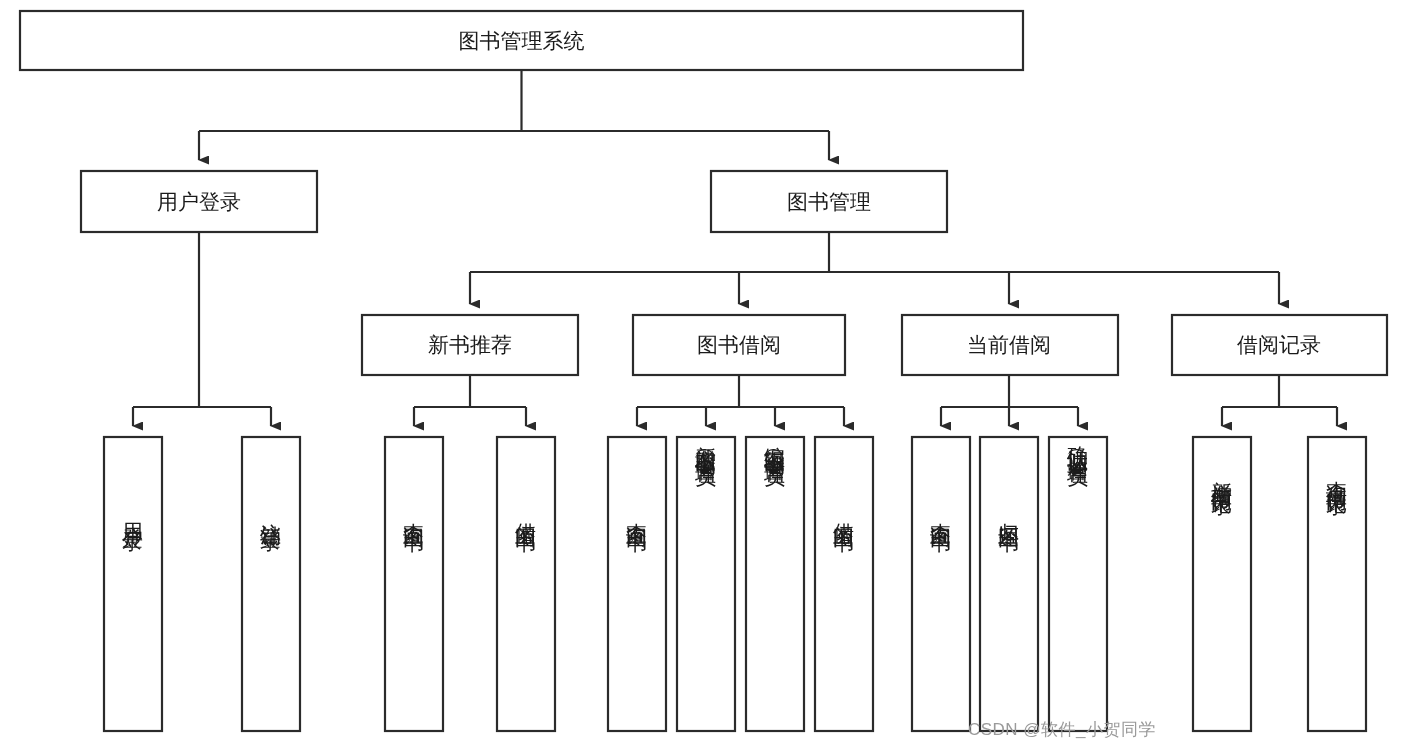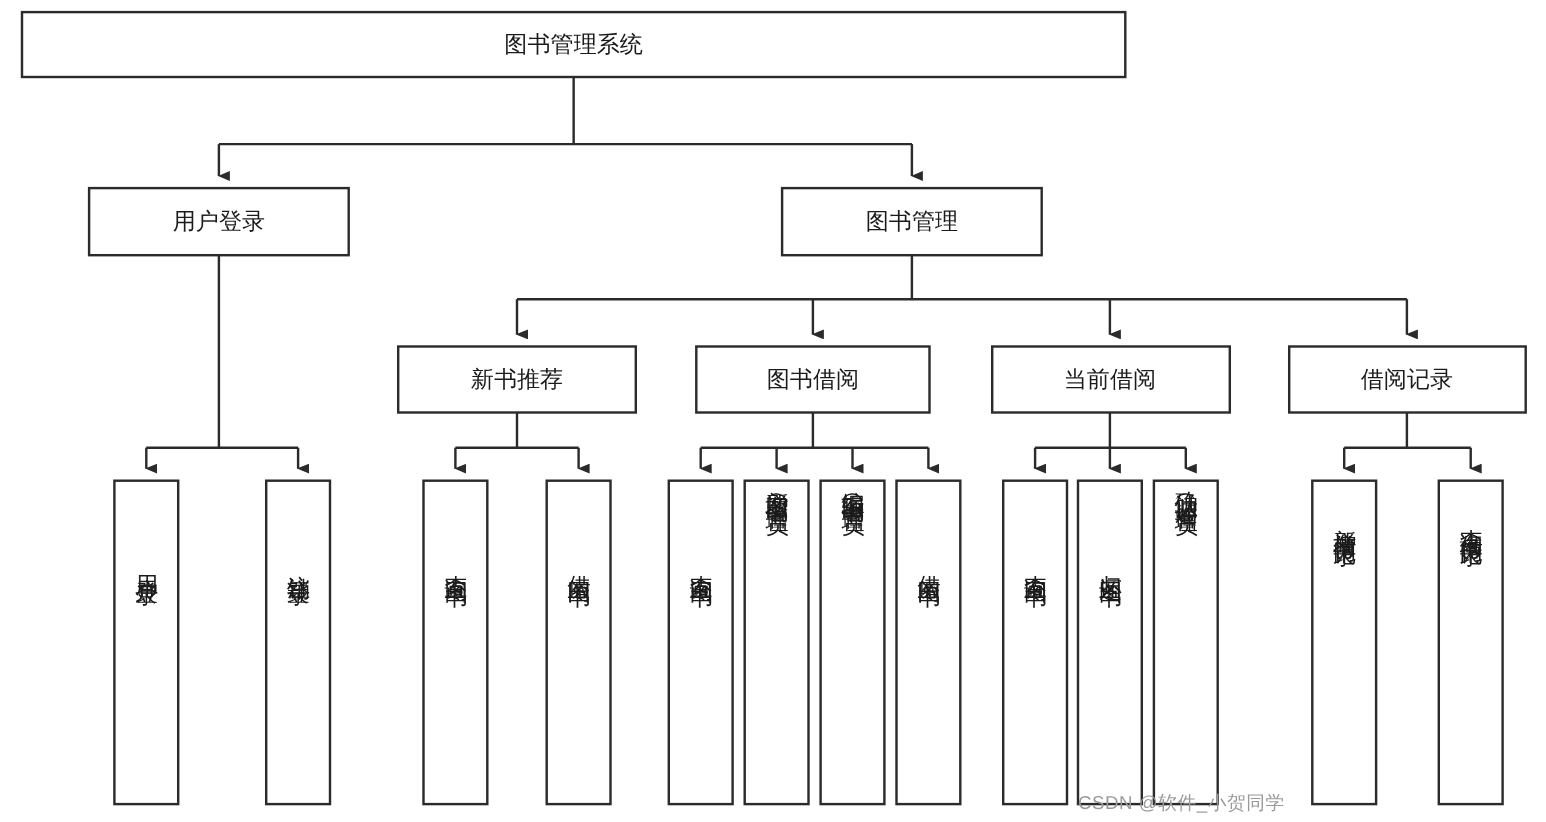--- a/index.html
+++ b/index.html
@@ -48,21 +48,21 @@
   .node-label-vertical {
     font-family: "Liberation Sans", "DejaVu Sans", sans-serif;
     fill: #1b1b1b;
     font-size: 21px;
     text-anchor: middle;
     writing-mode: vertical-rl;
     letter-spacing: 3px;
   }
   .watermark-text {
     position: absolute;
-    right: 8px;
+    right: 20px;
     bottom: 6px;
     font-family: "Liberation Sans", "DejaVu Sans", sans-serif;
     font-size: 17px;
     color: #9a9a9a;
     white-space: nowrap;
     letter-spacing: 0.5px;
     pointer-events: none;
   }
 </style>
 </head>

